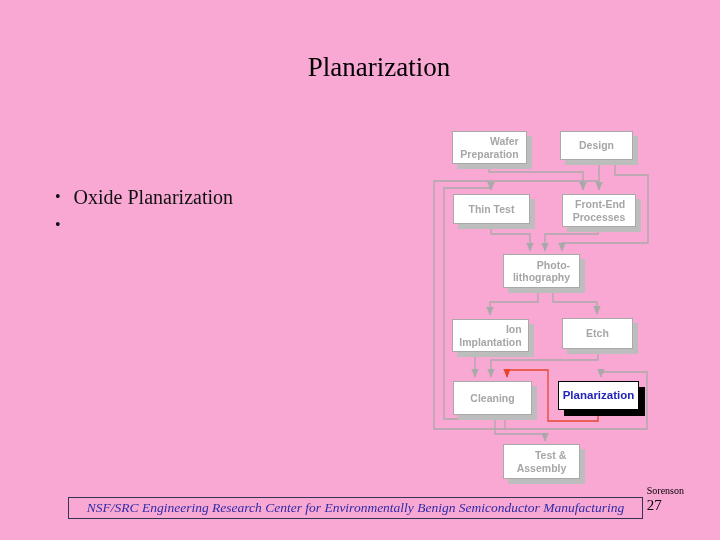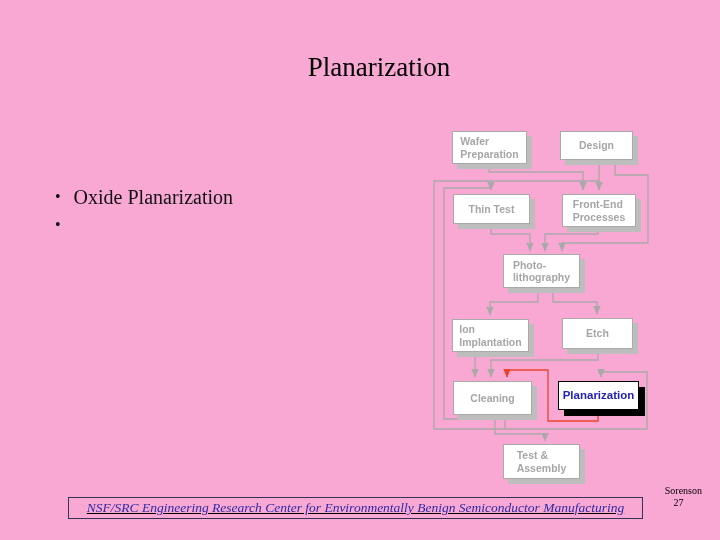--- a/index.html
+++ b/index.html
@@ -16,47 +16,47 @@
   .bullets{position:absolute;left:55px;top:186px;}
   .bullet-row{display:flex;align-items:baseline;height:32px;
     font-size:20px;color:#111;}
   .dot{font-size:16px;margin-right:13px;position:relative;top:-2px;}
   
   .fbox{
     position:absolute;background:#fff;
     border:1.5px solid var(--box-border-gray,#a9a9a9);
     box-shadow:5px 5px 0 0 var(--box-shadow-gray,#bdbdbd);
     display:flex;align-items:center;justify-content:center;
-    text-align:left;white-space:pre-line;
+    text-align:right;white-space:pre-line;
     font-family:"Liberation Sans", sans-serif;
     font-size:10.5px;font-weight:bold;line-height:1.15;
     color:var(--box-text-gray,#a6a6a6);
   }
   .fbox.hl{
     border:1.6px solid var(--highlight-border,#000);
     box-shadow:6px 6px 0 0 var(--highlight-border,#000);
     color:var(--highlight-text-blue,#2222bb);
     font-size:11.5px;letter-spacing:0;
   }
   .connectors{position:absolute;left:0;top:0;}
   .conn-gray{stroke:var(--connector-gray,#a9a9a9);fill:none;stroke-width:1.3;}
   .conn-red{stroke:var(--accent-red,#e8442b);fill:none;stroke-width:1.3;}
   .head-gray{fill:var(--connector-gray,#a9a9a9);}
   .head-red{fill:var(--accent-red,#e8442b);}
   .footer{
     position:absolute;left:68px;top:497px;width:573px;height:20px;
-    border:1px solid #333355;display:flex;align-items:center;justify-content:center;text-decoration:underline;
+    border:1px solid #333355;display:flex;align-items:center;justify-content:center;
   }
   .footer span{
     font-style:italic;font-size:13.5px;white-space:nowrap;
     color:var(--footer-text-blue,#2b2ba6);
   }
-  .credit{position:absolute;right:18px;top:485px;text-align:center;color:#000;}
+  .credit{position:absolute;right:36px;top:485px;text-align:left;color:#000;}
   .credit .who{font-size:10px;display:block;}
-  .credit .num{font-size:10px;display:block;margin-top:1px;margin-right:10px;}
+  .credit .num{font-size:15px;display:block;margin-top:1px;margin-right:10px;}
 </style>
 </head>
 <body>
 
 <div class="slide">
 
   <h1 class="title">Planarization</h1>
 
   <div class="bullets">
     <div class="bullet-row">

